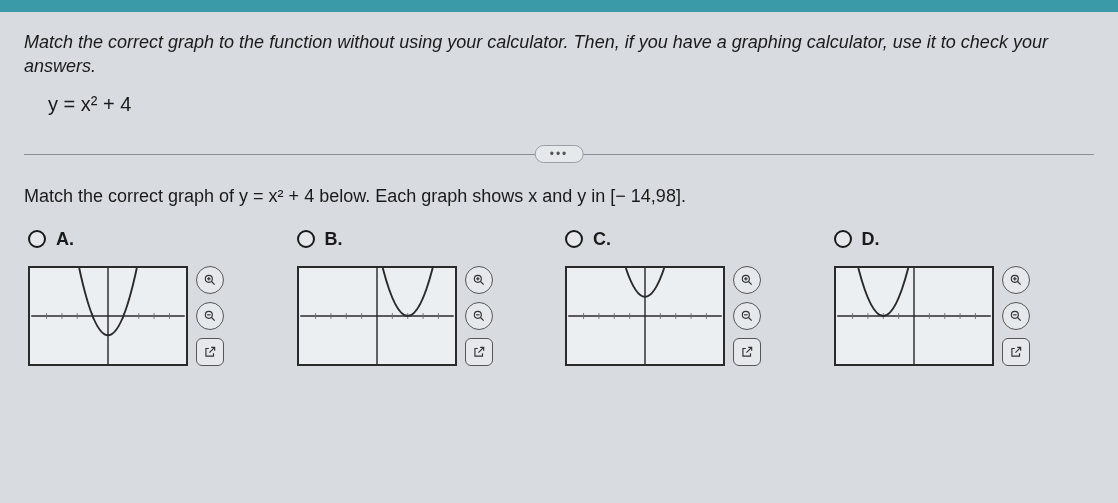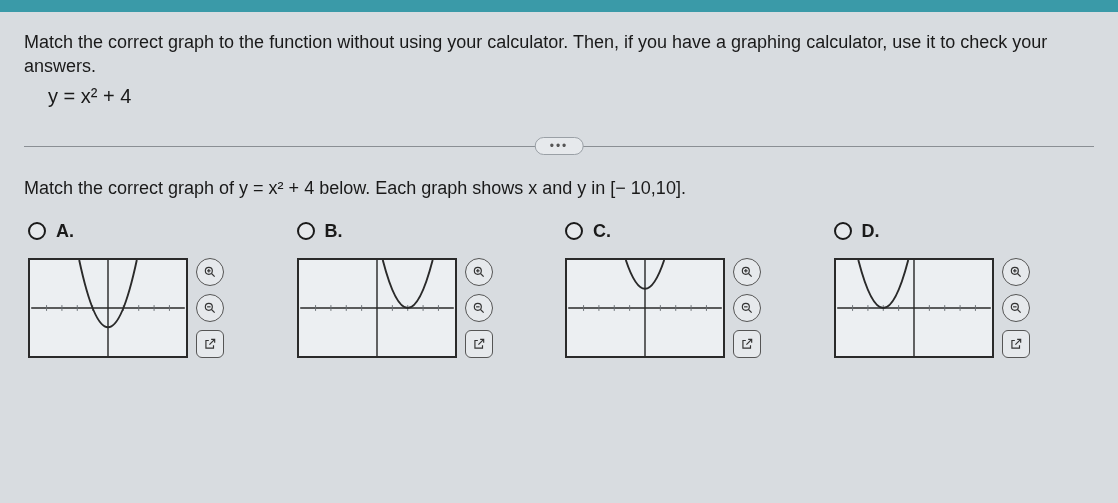--- a/index.html
+++ b/index.html
@@ -15,21 +15,22 @@
     height: 12px;
     background: #3a9aa8;
   }
   .content {
     padding: 18px 24px 0 24px;
     color: #1a1a1a;
   }
   .instructions {
     font-size: 18px;
     line-height: 1.35;
-    margin-bottom: 6px;
+    margin-bottom: 14px;
+    font-style: italic;
   }
   .equation {
     font-size: 20px;
     margin-left: 24px;
     margin-bottom: 28px;
   }
   .divider-wrap {
     position: relative;
     height: 20px;
     margin-bottom: 22px;
@@ -141,21 +142,21 @@
   <p class="instructions">Match the correct graph to the function without using your calculator. Then, if you have a graphing calculator, use it to check your answers.</p>
 
   <p class="equation">y = x² + 4</p>
 
   <div class="divider-wrap">
     <hr class="divider-line">
     <div class="ellipsis-pill">•••</div>
   </div>
 
   <p class="prompt">
-    <span>Match the correct graph of </span><span>y = x² + 4</span><span> below. Each graph shows x and y in [− 10,10].</span>
+    <span>Match the correct graph of </span><span>y = x² + 4</span><span> below. Each graph shows x and y in [− 14,98].</span>
   </p>
 
   <div class="options-row">
 
     <div class="option">
       <div class="option-header">
         <span class="radio"></span>
         <span class="option-label">A.</span>
       </div>
       <div class="graph-block">

